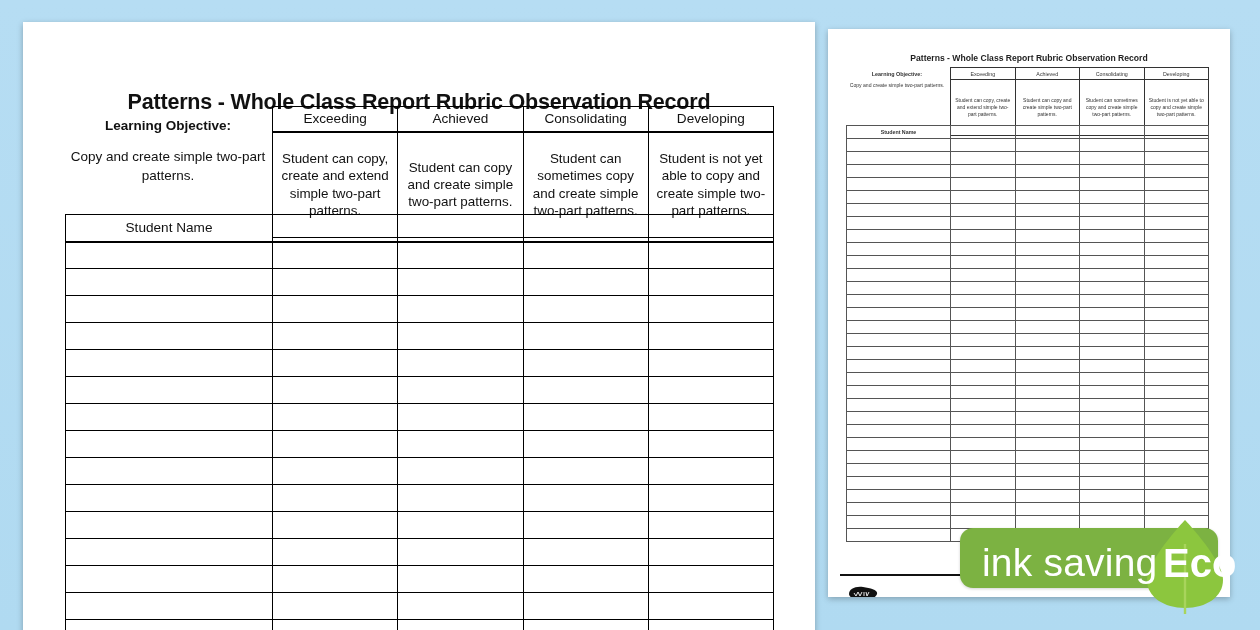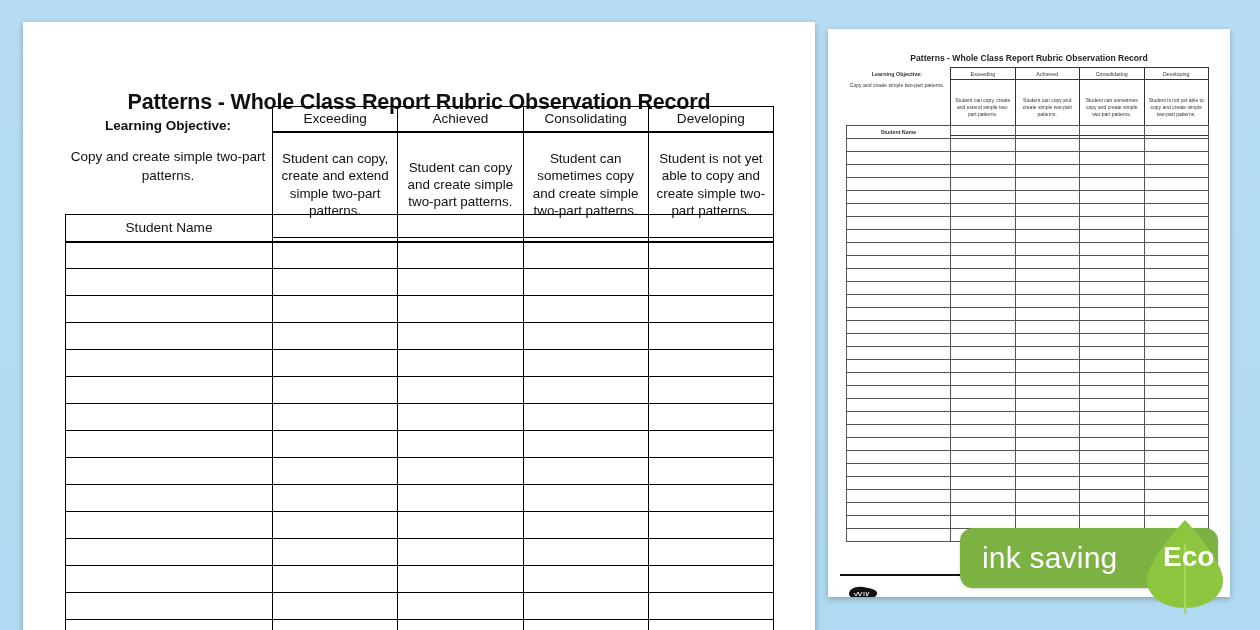--- a/index.html
+++ b/index.html
@@ -233,37 +233,37 @@
     width: 258px;
     height: 60px;
     background: #7cb242;
     border-radius: 13px;
     box-shadow: 0 1px 3px rgba(0,0,0,0.18);
   }
   #eco-ink-label {
     position: absolute;
     left: 22px;
     top: 13px;
-    font-size: 30px;
+    font-size: 39px;
     color: #ffffff;
     font-weight: normal;
     letter-spacing: 0.2px;
   }
   #eco-leaf {
     position: absolute;
     left: 183px;
     top: -10px;
     width: 84px;
     height: 96px;
   }
   #eco-leaf-label {
     position: absolute;
     left: 203px;
     top: 13px;
-    font-size: 28px;
+    font-size: 40px;
     font-weight: bold;
     color: #ffffff;
     z-index: 3;
   }
 </style>
 </head>
 <body>
 
 <div id="stage">
 

